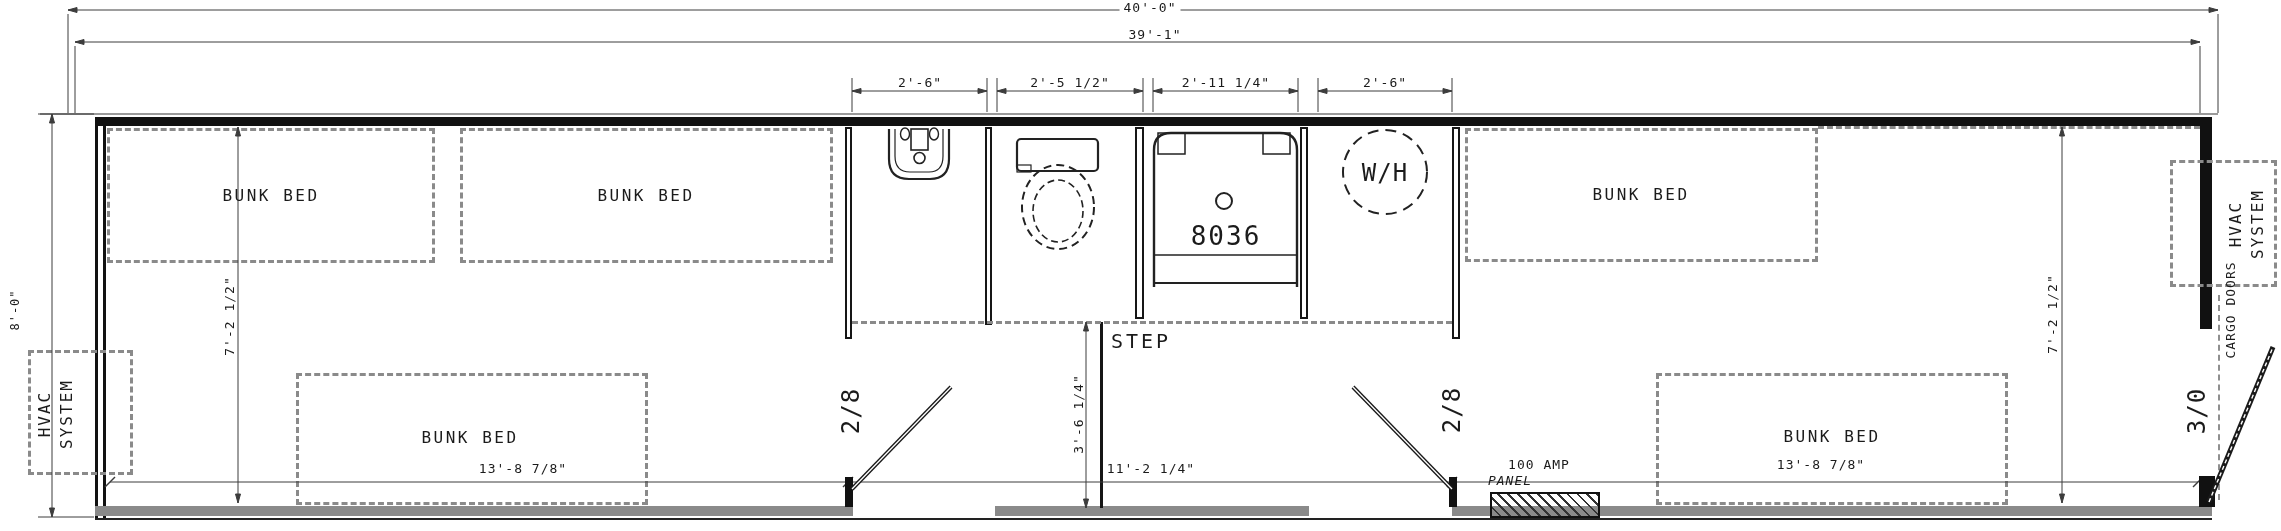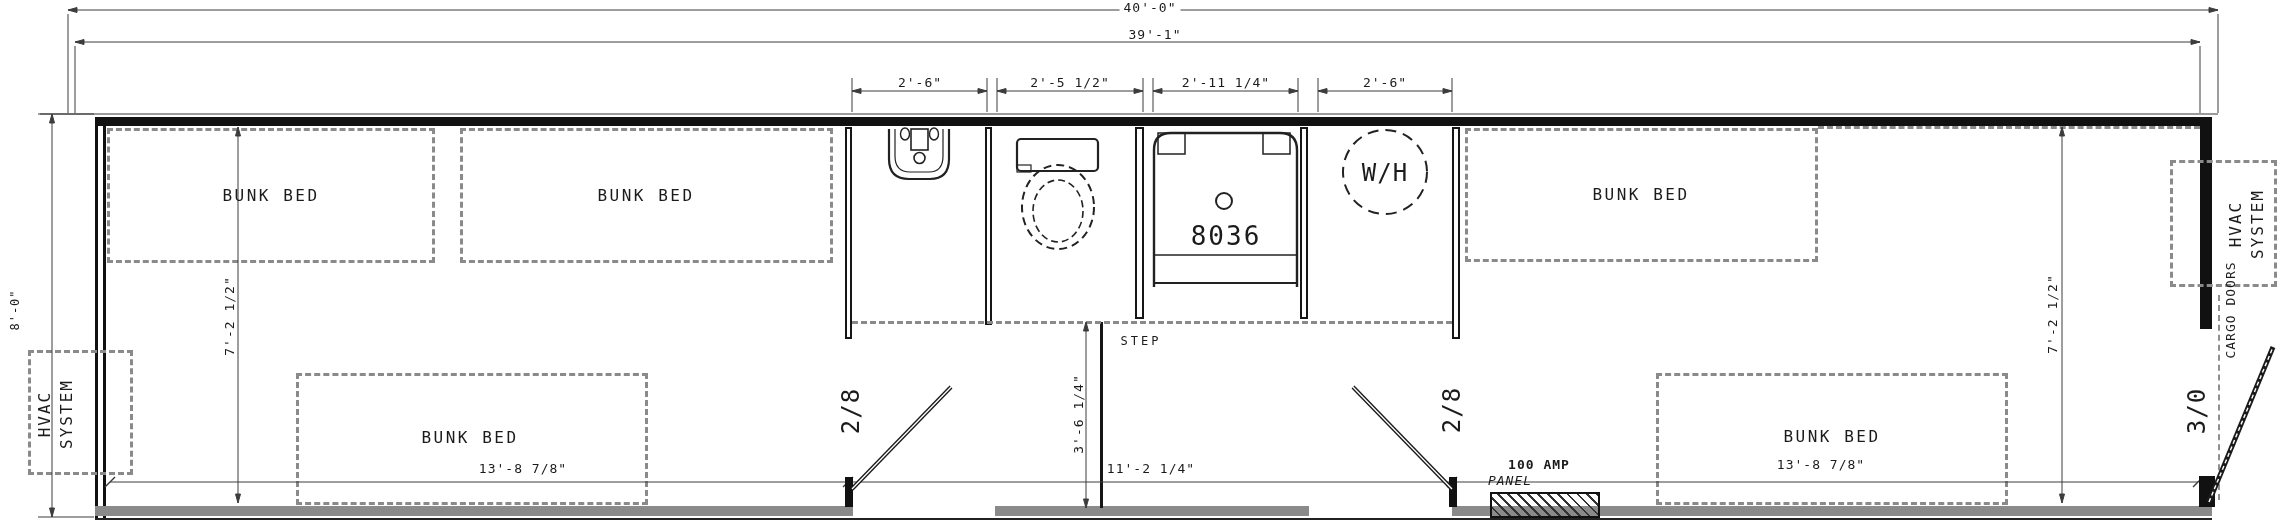--- a/index.html
+++ b/index.html
@@ -13,21 +13,21 @@
   
   .dashbox{border:3px dashed #8a8a8a;box-sizing:border-box;background:transparent;}
   .dashline-h{border-top:3px dashed #8a8a8a;height:0;}
   .dashline-v{border-left:2px dashed #8f8f8f;width:0;}
   
   .t{position:absolute;transform:translate(-50%,-50%);color:#1b1b1b;font-size:13px;
      letter-spacing:1px;white-space:nowrap;line-height:1;}
   .rot{transform:translate(-50%,-50%) rotate(-90deg);}
   .bg{background:#fff;padding:0 4px;}
   .lbl{font-size:16px;letter-spacing:2.5px;}
-  .fs20{font-size:12px;letter-spacing:3px;}
+  .fs20{font-size:20px;letter-spacing:3px;}
   .fs24{font-size:24px;letter-spacing:1px;}
   .fs26{font-size:26px;letter-spacing:2px;margin-top:7px;}
   .hvactxt{font-size:16px;letter-spacing:2px;line-height:22px;text-align:center;}
   svg{position:absolute;left:0;top:0;}
   .panelbox{border:2px solid #111;box-sizing:border-box;
     background:repeating-linear-gradient(45deg,rgba(0,0,0,0) 0px,rgba(0,0,0,0) 5px,#333 5px,#333 7px);}
 </style>
 </head>
 <body>
 
@@ -190,21 +190,21 @@
   <div class="t lbl" style="left:271px;top:196px;">BUNK BED</div>
   <div class="t lbl" style="left:646px;top:196px;">BUNK BED</div>
   <div class="t lbl" style="left:1641px;top:195px;">BUNK BED</div>
   <div class="t lbl" style="left:470px;top:438px;">BUNK BED</div>
   <div class="t lbl" style="left:1832px;top:437px;">BUNK BED</div>
 
   <div class="t fs20" style="left:1141px;top:341px;">STEP</div>
   <div class="t fs26" style="left:1226px;top:229px;">8036</div>
   <div class="t fs24" style="left:1385px;top:173px;">W/H</div>
 
-  <div class="t" style="left:1539px;top:464px;font-weight:bold;">100 AMP</div>
+  <div class="t" style="left:1539px;top:464px;">100 AMP</div>
   <div class="t" style="left:1510px;top:480px;font-style:italic;">PANEL</div>
 
   <div class="t rot fs24" style="left:851px;top:411px;">2/8</div>
   <div class="t rot fs24" style="left:1452px;top:410px;">2/8</div>
   <div class="t rot fs24" style="left:2197px;top:411px;">3/0</div>
 
   <div class="t rot hvactxt" style="left:56px;top:414px;">
     <div>HVAC</div>
     <div>SYSTEM</div>
   </div>

